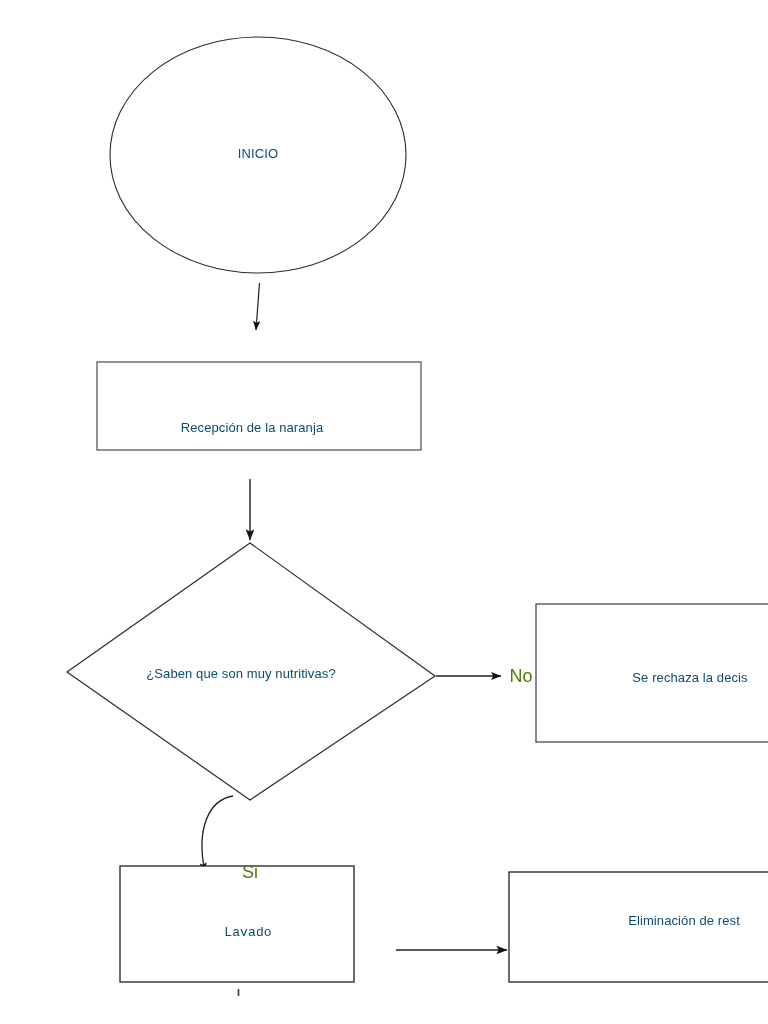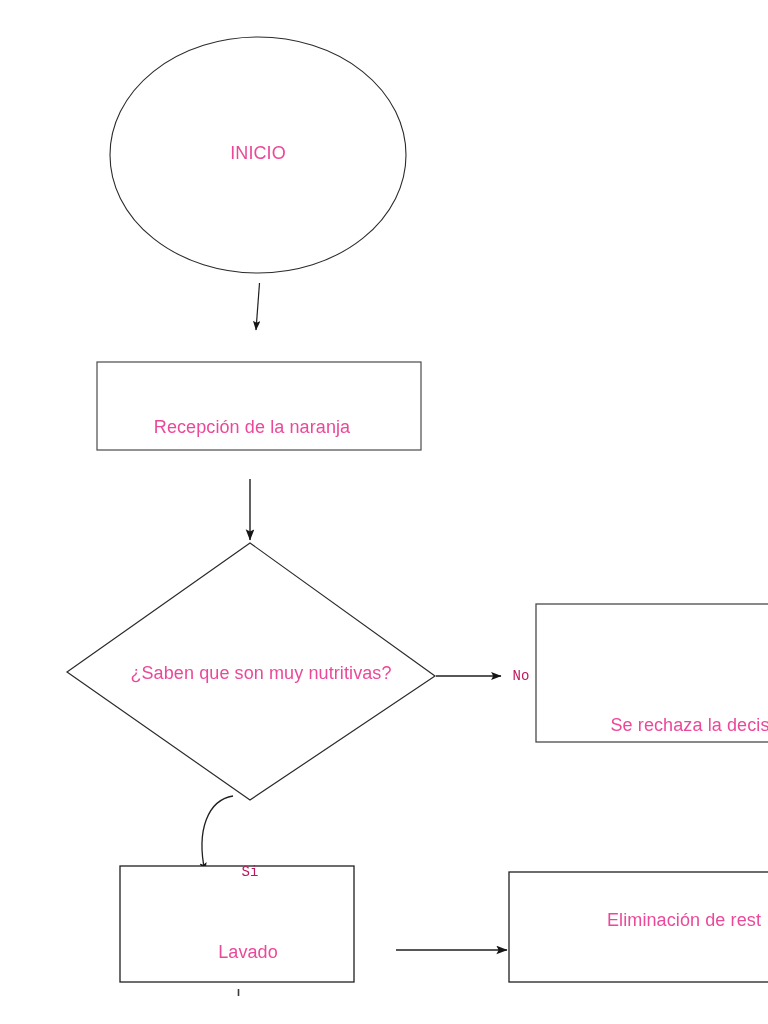--- a/index.html
+++ b/index.html
@@ -21,31 +21,31 @@
   #canvas svg.layer {
     position: absolute;
     left: 0;
     top: 0;
     width: 768px;
     height: 1024px;
   }
   .node-label {
     position: absolute;
     font-family: "Liberation Sans", sans-serif;
-    font-size: 18px;
-    color: #ec4899;
+    font-size: 13px;
+    color: #0c4a6e;
     white-space: nowrap;
     line-height: 1;
     letter-spacing: 0.1px;
   }
   .edge-label {
     position: absolute;
-    font-family: Liberation Mono, monospace;
-    font-size: 14px;
-    color: #be185d;
+    font-family: Liberation Sans, sans-serif;
+    font-size: 18px;
+    color: #4d7c0f;
     white-space: nowrap;
     line-height: 1;
   }
   .center-xy {
     transform: translate(-50%, -50%);
   }
 </style>
 </head>
 <body>
 
@@ -83,25 +83,25 @@
 
     <line x1="396" y1="950" x2="507" y2="950" stroke="#1f1f1f" stroke-width="1.4" marker-end="url(#arrowhead)"></line>
 
     <rect x="509" y="872" width="300" height="110" fill="#ffffff" stroke="#1f1f1f" stroke-width="1.3"></rect>
   </svg>
 
   <div class="node-label center-xy" style="left:258px; top:153px;">INICIO</div>
 
   <div class="node-label center-xy" style="left:252px; top:427px;">Recepción de la naranja</div>
 
-  <div class="node-label center-xy" style="left:241px; top:673px;margin-left:20px;">¿Saben que son muy nutritivas?</div>
+  <div class="node-label center-xy" style="left:241px; top:673px;">¿Saben que son muy nutritivas?</div>
 
   <div class="edge-label center-xy" style="left:521px; top:676px;">No</div>
 
-  <div class="node-label center-xy" style="left:690px; top:677px;margin-top:48px;">Se rechaza  la decis</div>
+  <div class="node-label center-xy" style="left:690px; top:677px;">Se rechaza  la decis</div>
 
   <div class="edge-label center-xy" style="left:250px; top:872px;">Si</div>
 
-  <div class="node-label center-xy" style="left:248px; top:952px;">Lavado</div>
+  <div class="node-label center-xy" style="left:248px; top:932px;font-family:Liberation Mono, monospace;">Lavado</div>
 
   <div class="node-label center-xy" style="left:684px; top:920px;">Eliminación de rest</div>
 
 </div>
 
 </body></html>

